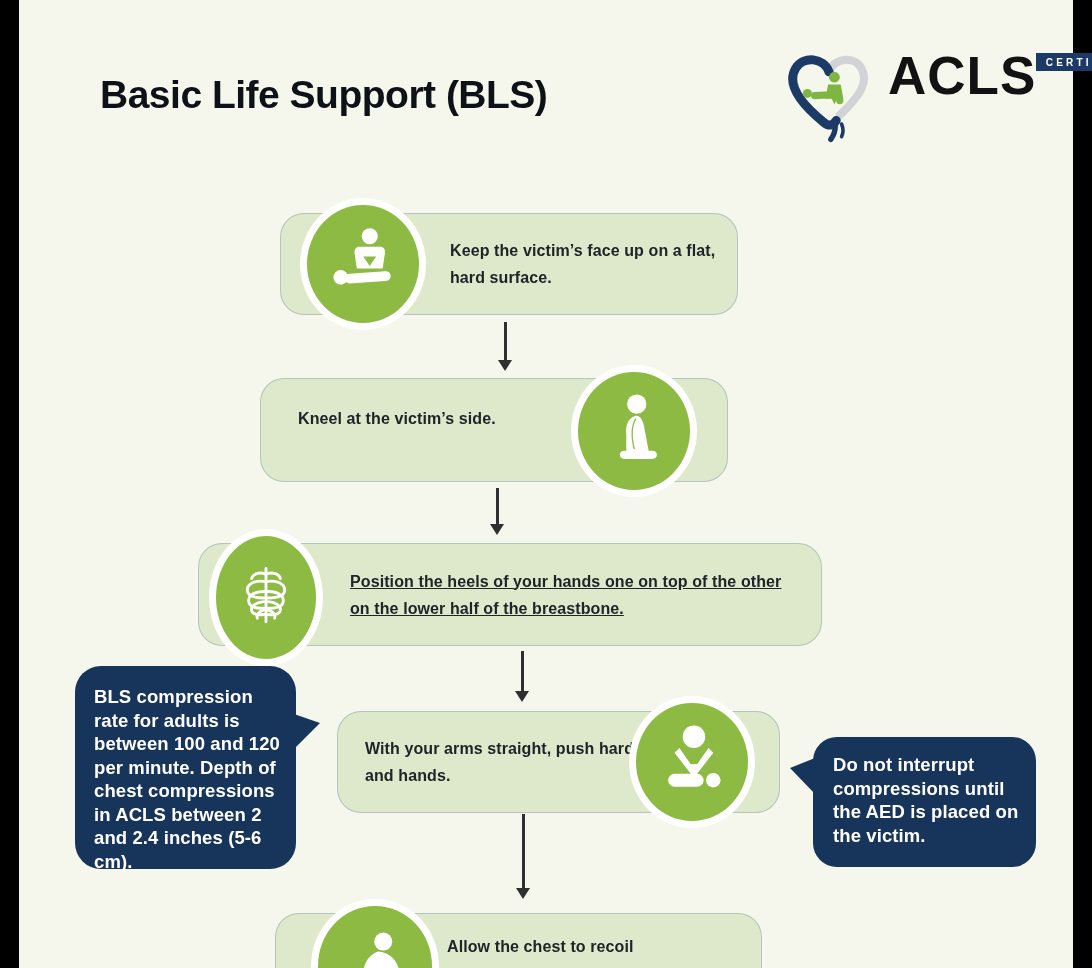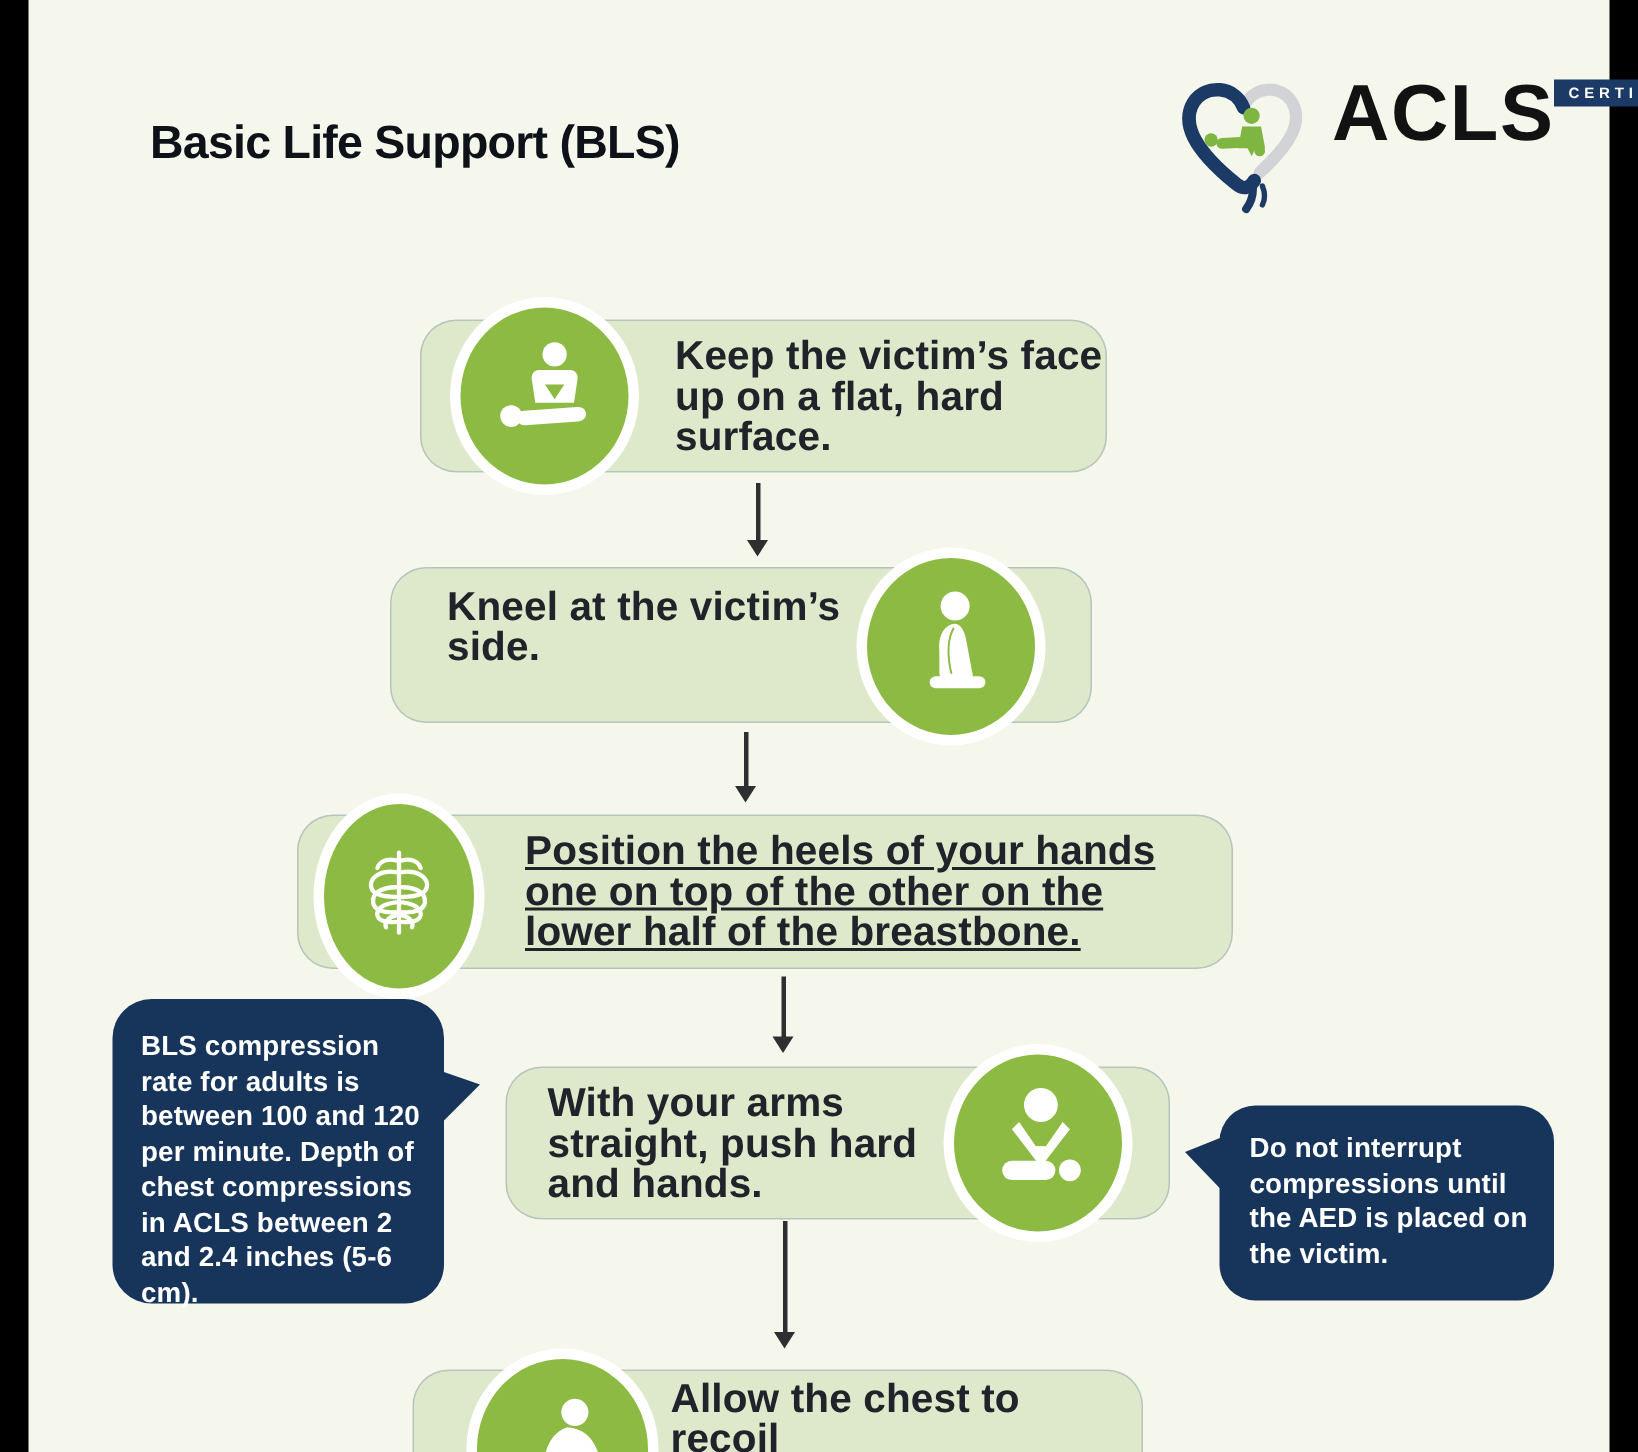--- a/index.html
+++ b/index.html
@@ -8,42 +8,42 @@
     position:relative;width:1092px;height:968px;overflow:hidden;
     background:#f5f7ec;
   }
   .side-band{position:absolute;top:0;bottom:0;width:19px;background:#000;}
   .band-left{left:0;}
   .band-right{right:0;}
 
   
   .title{
     position:absolute;left:100px;top:68px;width:560px;
-    font-size:31px;line-height:54px;font-weight:800;letter-spacing:-.5px;
+    font-size:39px;line-height:54px;font-weight:800;letter-spacing:-.5px;
     color:#0d1218;
   }
 
   
   .logo{position:absolute;left:784px;top:50px;display:flex;align-items:flex-start;}
   .logo-heart{width:90px;height:94px;}
   .logo-word{margin-left:14px;display:flex;flex-direction:row;align-items:flex-start;}
   .logo-acls{font-size:53px;line-height:52px;font-weight:800;letter-spacing:1px;color:#121212;}
   .logo-cert-bar{
     margin-top:3px;background:#1c3a66;color:#fff;width:133px;text-align:center;
     font-size:10px;font-weight:700;letter-spacing:3.2px;padding:4px 0 3px 2px;
   }
 
   
   .step-rect{
     position:absolute;background:#dde9ca;border:1.5px solid rgba(148,166,176,.55);
     border-radius:24px;box-sizing:border-box;
   }
   .step-text{
     position:absolute;display:flex;align-items:center;
-    font-size:27px;line-height:27px;font-weight:700;color:#20242a;letter-spacing:.1px;
+    font-size:16px;line-height:27px;font-weight:700;color:#20242a;letter-spacing:.1px;
   }
   .badge{
     position:absolute;background:#fff;border-radius:50%;
     display:flex;align-items:center;justify-content:center;
   }
   .badge-inner{
     background:#8cba43;border-radius:50%;width:calc(100% - 14px);height:calc(100% - 14px);
     display:flex;align-items:center;justify-content:center;
   }
   .badge-inner svg{width:72%;height:72%;}

